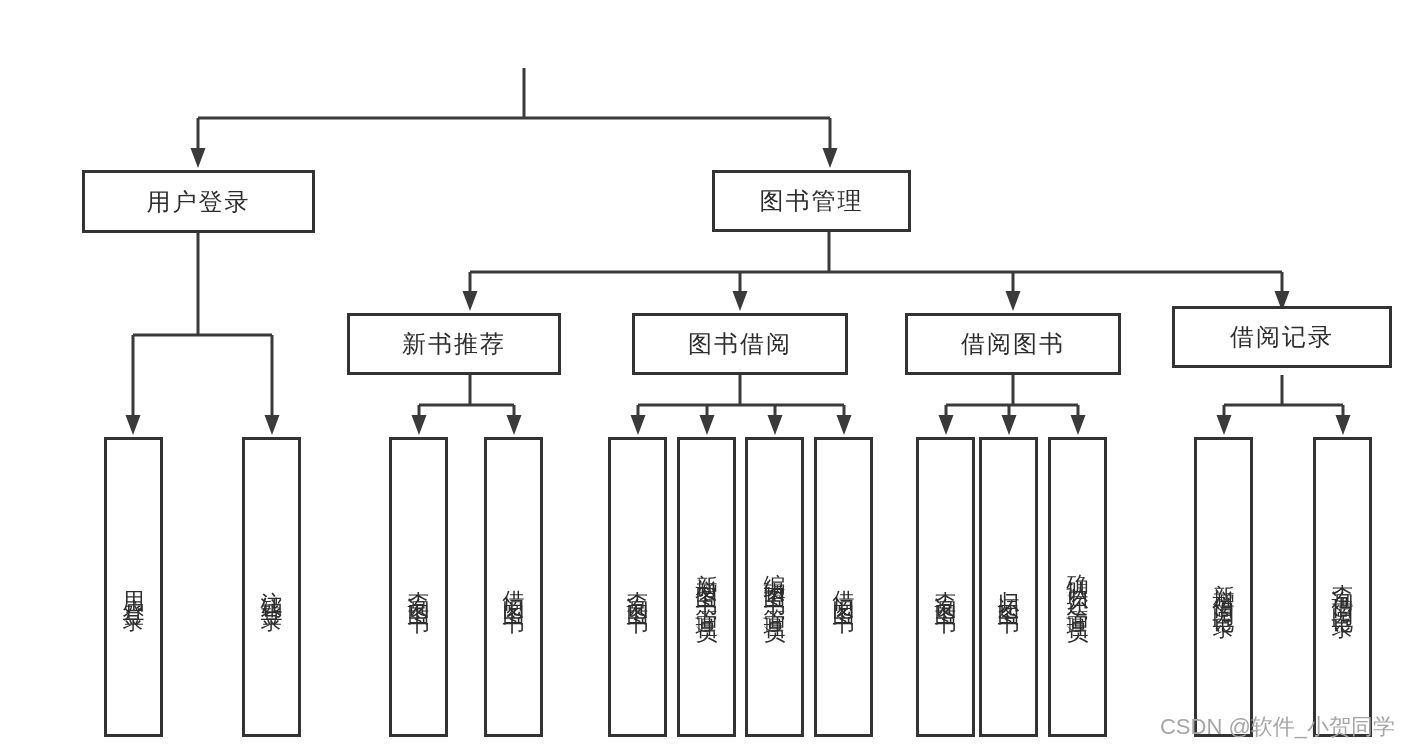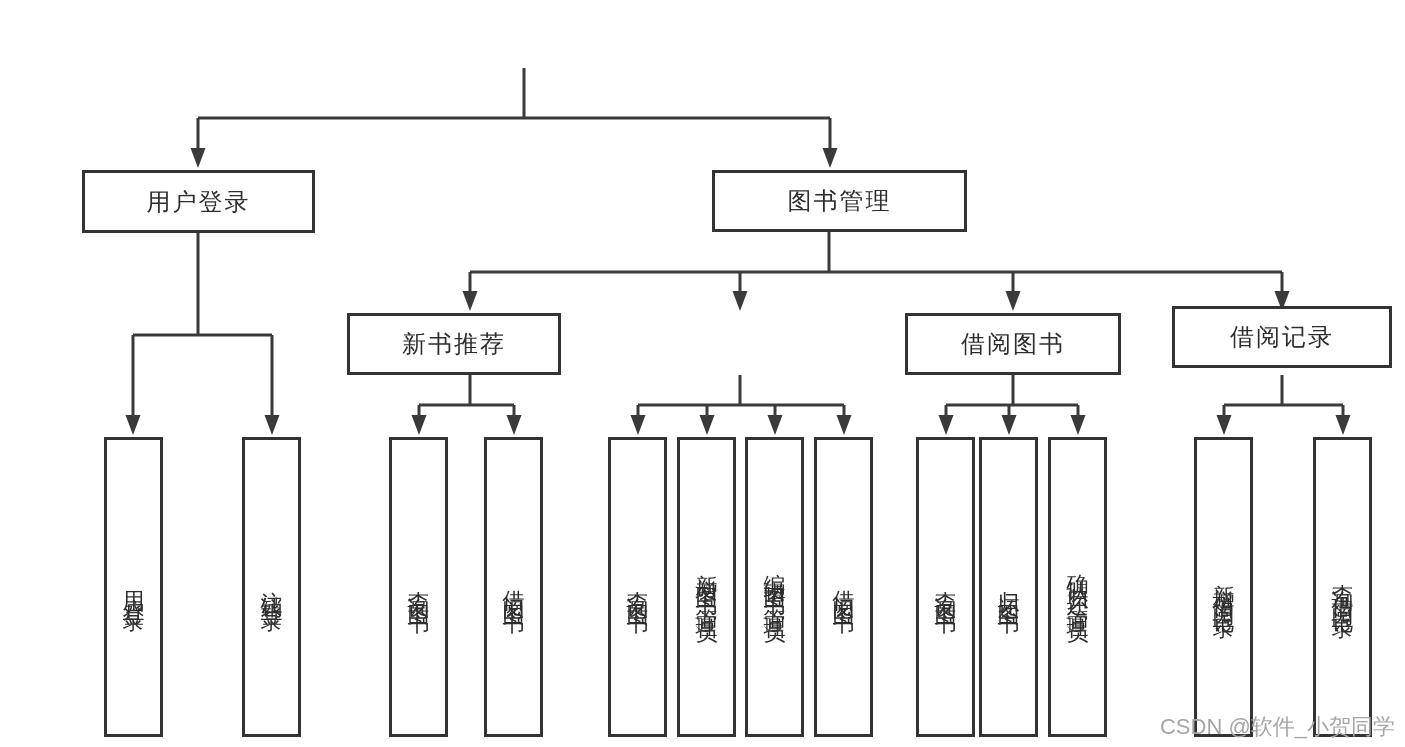--- a/index.html
+++ b/index.html
@@ -123,26 +123,29 @@
       <path d="M1282 375 V405 M1224 405 H1343 M1224 405 V421 M1343 405 V421"></path>
       <polygon points="1216.5,415 1231.5,415 1224,435"></polygon>
       <polygon points="1335.5,415 1350.5,415 1343,435"></polygon>
     </g>
   </svg>
 
 
   <div class="box" style="left:82px; top:170px; width:233px; height:63px">
     <span class="hlabel">用户登录</span>
   </div>
-  <div class="box" style="left:712px; top:170px; width:255px; height:62px">
+  <div class="box" style="left:712px; top:170px; width:199px; height:62px">
     <span class="hlabel">图书管理</span>
   </div>
 
   <div class="box" style="left:347px; top:313px; width:214px; height:62px">
     <span class="hlabel">新书推荐</span>
+  </div>
+  <div class="box" style="left:632px; top:313px; width:216px; height:62px">
+    <span class="hlabel">图书借阅</span>
   </div>
   <div class="box" style="left:905px; top:313px; width:216px; height:62px">
     <span class="hlabel">借阅图书</span>
   </div>
   <div class="box" style="left:1172px; top:306px; width:220px; height:62px">
     <span class="hlabel">借阅记录</span>
   </div>
 
   <div class="box" style="left:104px; top:437px; width:59px; height:300px">
     <span class="vlabel">用户登录</span>

